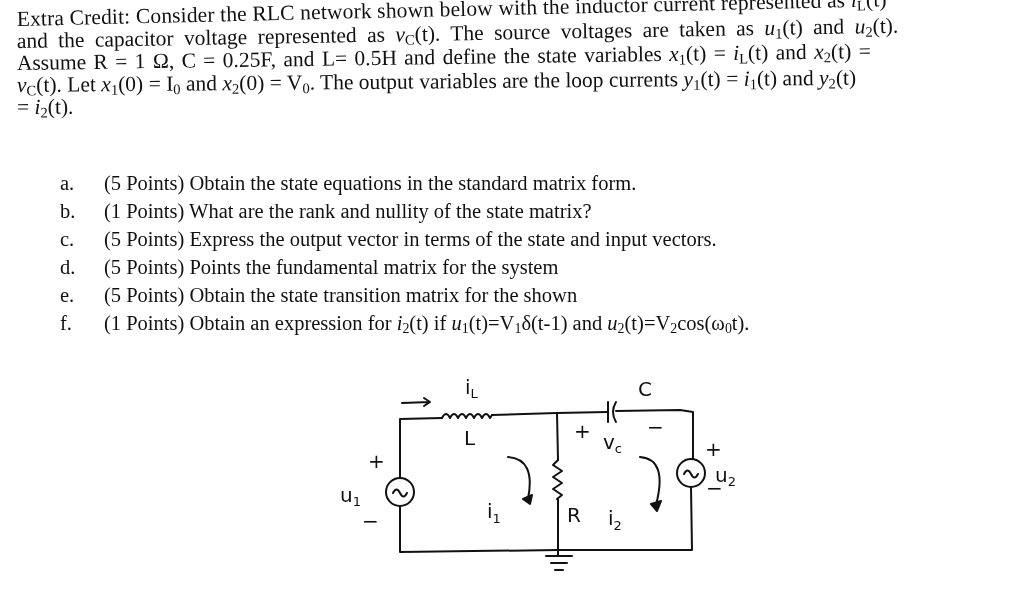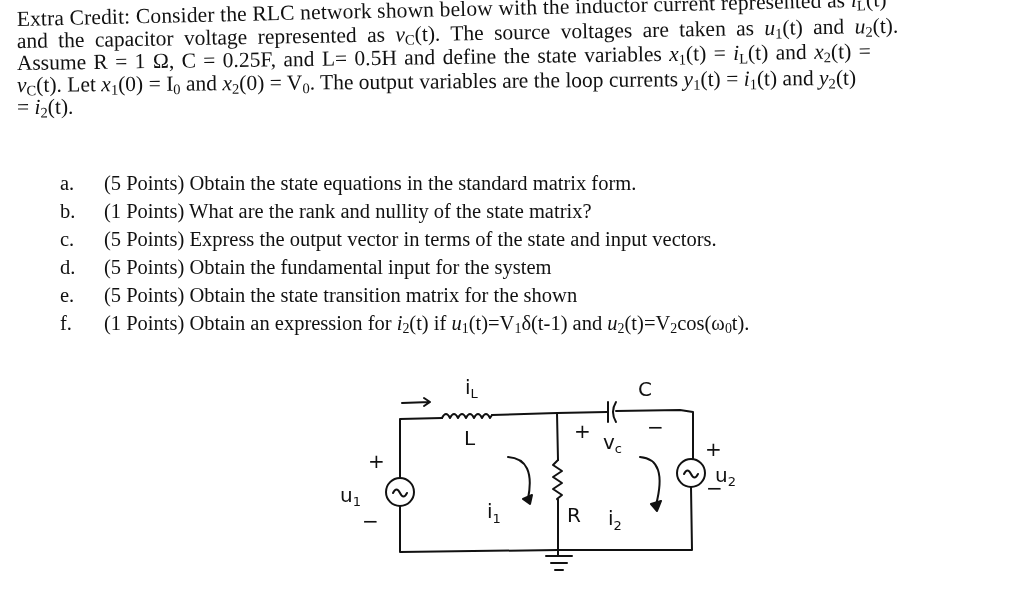--- a/index.html
+++ b/index.html
@@ -40,21 +40,21 @@
   <div class="item" style="top:28px">
     <span class="lbl">b.</span>
     <span class="txt"><span>(1 Points)</span> <span>What are the rank and nullity of the state matrix?</span></span>
   </div>
   <div class="item" style="top:56px">
     <span class="lbl">c.</span>
     <span class="txt"><span>(5 Points)</span> <span>Express the output vector in terms of the state and input vectors.</span></span>
   </div>
   <div class="item" style="top:84px">
     <span class="lbl">d.</span>
-    <span class="txt"><span>(5 Points)</span> <span>Obtain the fundamental input for the system</span></span>
+    <span class="txt"><span>(5 Points)</span> <span>Points the fundamental matrix for the system</span></span>
   </div>
   <div class="item" style="top:112px">
     <span class="lbl">e.</span>
     <span class="txt"><span>(5 Points)</span> <span>Obtain the state transition matrix for the shown</span></span>
   </div>
   <div class="item" style="top:140px">
     <span class="lbl">f.</span>
     <span class="txt"><span>(1 Points)</span> Obtain an expression for <i>i</i><sub>2</sub>(t) if <i>u</i><sub>1</sub>(t)=V<sub>1</sub>δ(t-1) and <i>u</i><sub>2</sub>(t)=V<sub>2</sub>cos(ω<sub>0</sub>t).</span>
   </div>
 </div>

